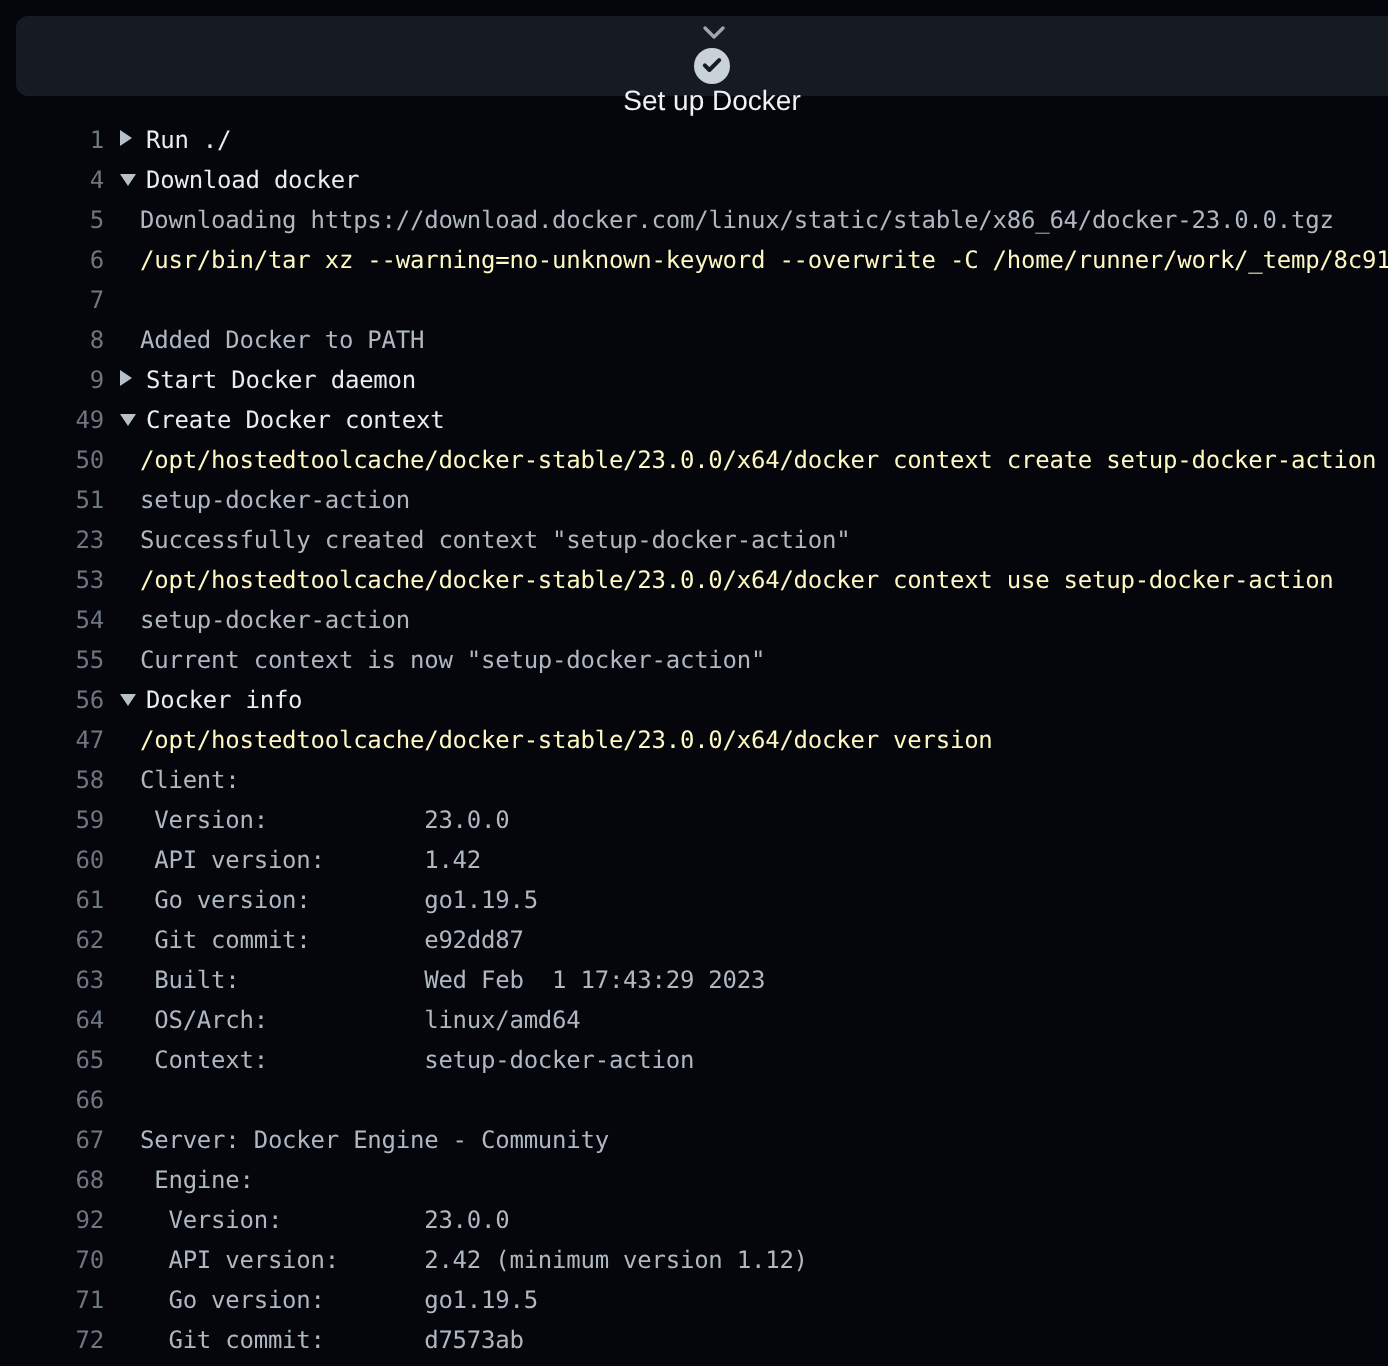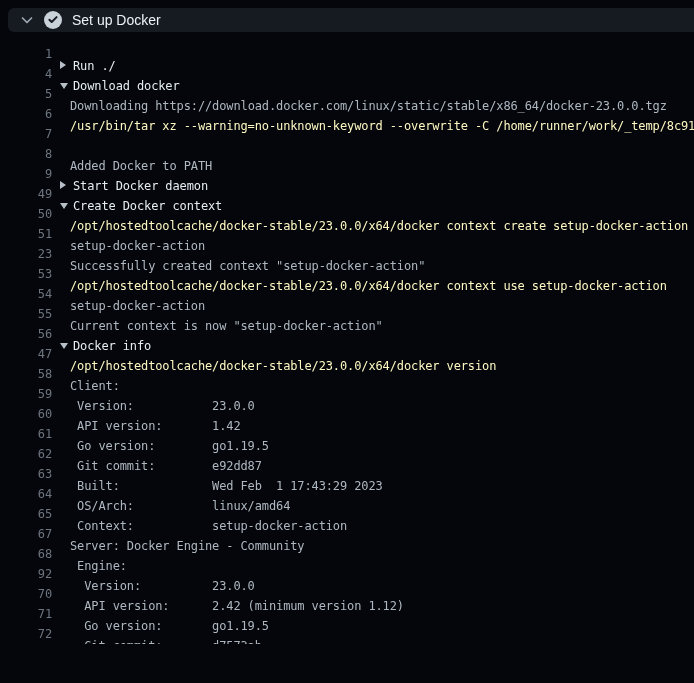--- a/index.html
+++ b/index.html
@@ -2,33 +2,34 @@
 <html><head>
 <meta charset="utf-8">
 <style>
   html,body{margin:0;padding:0;}
   body{
     width:694px;height:683px;overflow:hidden;
     background:#04060b;
     font-family:"DejaVu Sans Mono","Liberation Mono",monospace;
   }
   .step-header{
-    margin:8px 0 0 8px;height:24px;width:686px;
+    margin:8px 0 0 8px;height:40px;width:686px;
     background:#161b22;border-radius:6px 0 0 6px;
     display:flex;align-items:center;
     font-family:"Liberation Sans","DejaVu Sans",sans-serif;
     cursor:pointer;
+    flex-direction:column;
   }
   .chev{margin-left:11px;display:flex;align-items:center;}
   .status{margin-left:9px;display:flex;align-items:center;}
   .title{margin-left:10px;color:#ecf2f8;font-size:14px;}
   .log{margin-top:12px;overflow:hidden;width:694px;}
   .row{display:flex;height:20px;line-height:20px;font-size:12px;letter-spacing:-0.12px;}
   .num{flex:none;width:52px;text-align:right;color:#6e7681;cursor:pointer;}
-  .content{white-space:pre;margin-left:8px;color:#afb8c1;margin-top:12px;}
+  .content{white-space:pre;margin-left:8px;color:#afb8c1;}
   .row:not(.group) .content{padding-left:10px;}
   .content.command{color:#fef9c3;}
   .glabel{color:#e6edf3;}
   .group{cursor:pointer;}
   .tri{display:inline-block;width:13px;}
   .tri::before{content:"";display:inline-block;vertical-align:1px;}
   .tri.right::before{border-left:6px solid #b7c0c9;border-top:4px solid transparent;border-bottom:4px solid transparent;}
   .tri.down::before{border-top:6px solid #b7c0c9;border-left:4px solid transparent;border-right:4px solid transparent;}
   .link{cursor:pointer;}
 </style>
@@ -142,20 +143,24 @@
   </div>
       <div class="row">
     <span class="num">64</span>
     <span class="content output"> OS/Arch:           linux/amd64</span>
   </div>
       <div class="row">
     <span class="num">65</span>
     <span class="content output"> Context:           setup-docker-action</span>
   </div>
       <div class="row">
+    <span class="num">66</span>
+    <span class="content output"></span>
+  </div>
+      <div class="row">
     <span class="num">67</span>
     <span class="content output">Server: Docker Engine - Community</span>
   </div>
       <div class="row">
     <span class="num">68</span>
     <span class="content output"> Engine:</span>
   </div>
       <div class="row">
     <span class="num">92</span>
     <span class="content output">  Version:          23.0.0</span>

